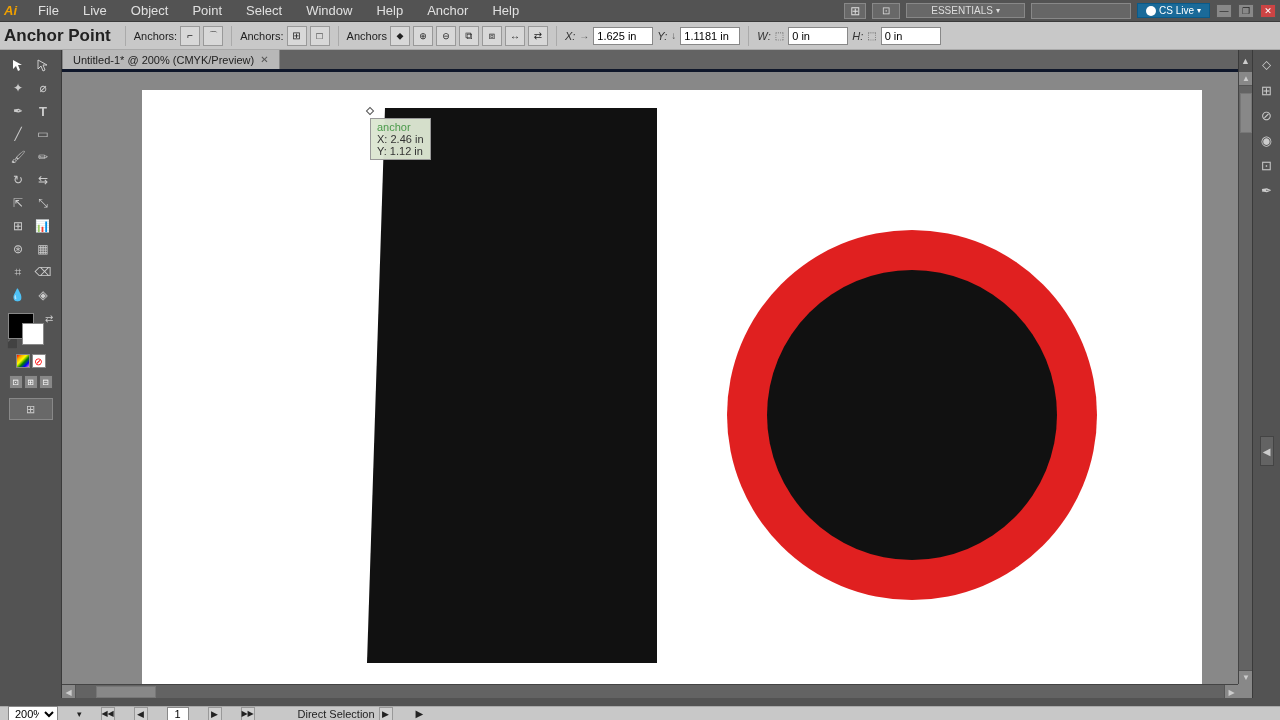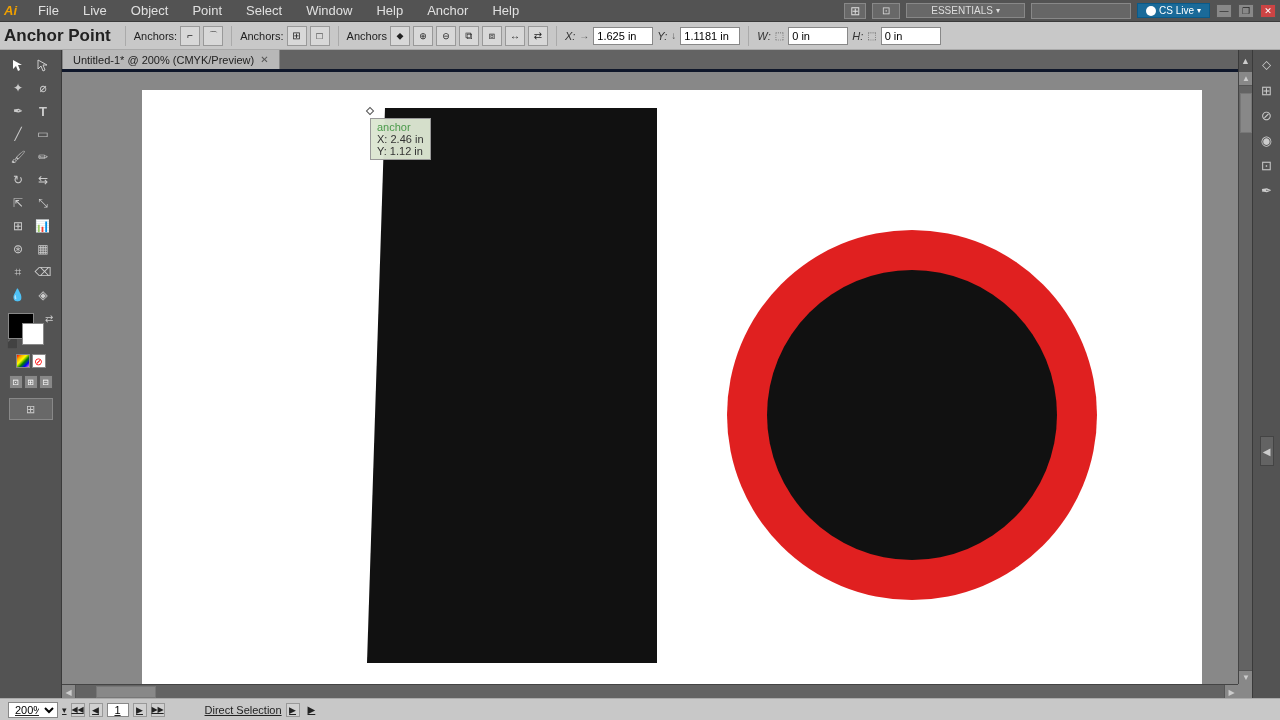--- a/index.html
+++ b/index.html
@@ -234,21 +234,21 @@
       cursor: pointer;
     }
     .page-input {
       width: 22px; height: 14px;
       text-align: center;
       background: white;
       border: 1px solid #888;
       font-size: 11px;
     }
     .status-tool {
-      margin-left: 36px;
+      margin-left: 24px;
       display: flex; align-items: center; gap: 4px;
     }
     .status-arrow {
       width: 14px; height: 14px;
       background: #d0d0d0;
       border: 1px solid #999;
       display: flex; align-items: center; justify-content: center;
       font-size: 9px;
       cursor: pointer;
     }
@@ -468,21 +468,21 @@
     <div class="right-btn" title="Align">⊞</div>
     <div class="right-btn" title="Pathfinder">⊘</div>
     <div class="right-btn" title="Color">◉</div>
     <div class="right-btn" title="Swatches">⊡</div>
     <div class="right-btn" title="Brushes">✒</div>
 
     <div style="margin-top:auto;margin-bottom:auto;width:14px;height:30px;background:#636363;border:1px solid #444;display:flex;align-items:center;justify-content:center;color:#ccc;font-size:10px;cursor:pointer;">◀</div>
   </div>
 </div>
 
-<div id="status-bar" style="position:fixed;bottom:0;width:1280px;height:22px;background:#c8c8c8;border-top:1px solid #aaa;display:flex;align-items:center;padding:0 8px;gap:4px;font-size:11px;color:#222;text-decoration:underline;">
+<div id="status-bar" style="position:fixed;bottom:0;width:1280px;height:14px;background:#c8c8c8;border-top:1px solid #aaa;display:flex;align-items:center;padding:0 8px;gap:19px;font-size:11px;color:#222;">
   <select class="zoom-select">
     <option>200%</option>
     <option>100%</option>
     <option>150%</option>
     <option>50%</option>
   </select>
   <span style="font-size:9px;cursor:pointer;">▾</span>
 
   <div class="nav-btn" style="font-size:8px;">◀◀</div>
   <div class="nav-btn">◀</div>

